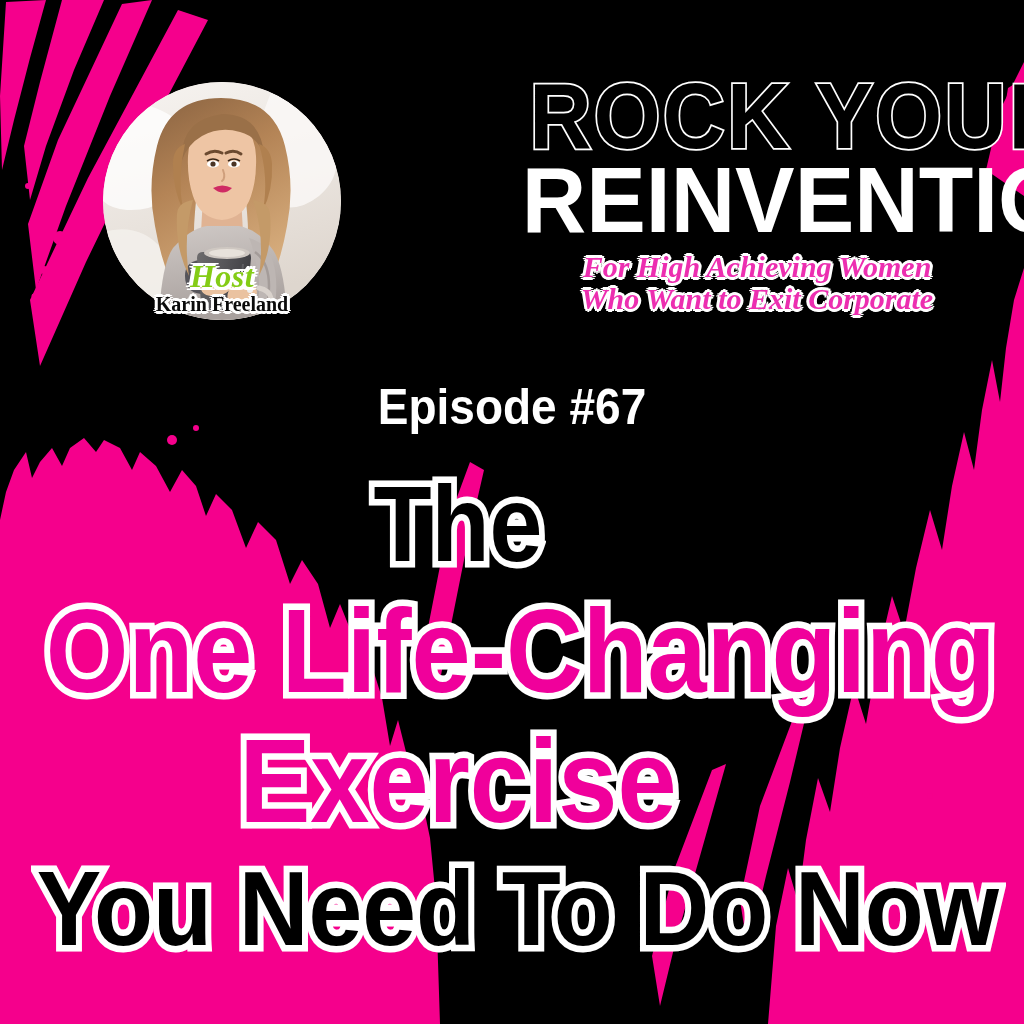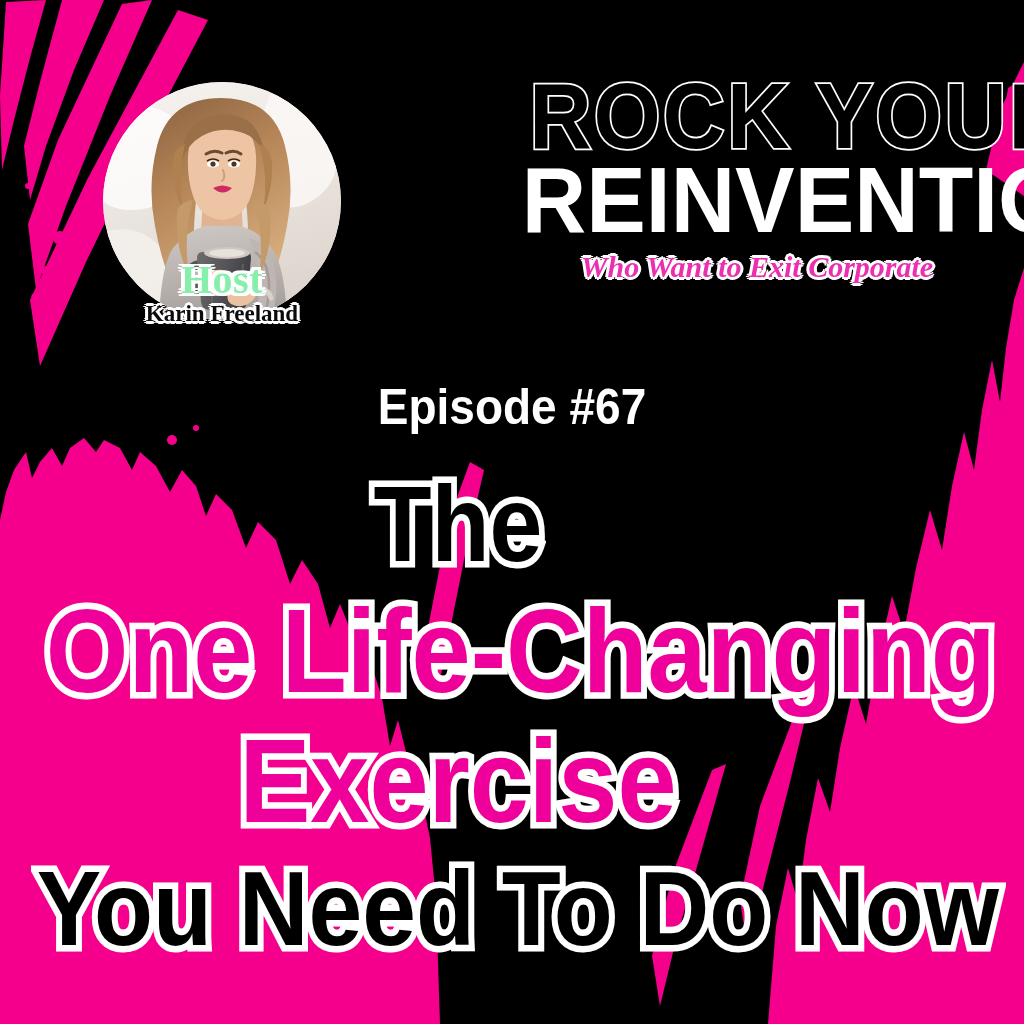--- a/index.html
+++ b/index.html
@@ -48,36 +48,37 @@
     position: absolute;
     left: 0;
     top: 178px;
     width: 238px;
     text-align: center;
     line-height: 1;
   }
   .host-word {
     font-family: "Liberation Serif", serif;
     font-weight: bold;
-    font-size: 40px;
-    color: #86efac;
+    font-size: 32px;
+    color: #84cc16;
     letter-spacing: 0.5px;
     -webkit-text-stroke: 0px;
     text-shadow:
       -3px -3px 0 #fff,  3px -3px 0 #fff,
       -3px  3px 0 #fff,  3px  3px 0 #fff,
       -3px  0   0 #fff,  3px  0   0 #fff,
        0   -3px 0 #fff,  0    3px 0 #fff,
       -4px  0   0 #fff,  4px  0   0 #fff;
     display: block;
+    font-style: italic;
   }
   .host-name {
     font-family: "Liberation Serif", serif;
     font-weight: bold;
-    font-size: 23px;
+    font-size: 20px;
     color: #0b0b0b;
     margin-top: 2px;
     display: block;
     text-shadow:
       -2px -2px 0 #fff,  2px -2px 0 #fff,
       -2px  2px 0 #fff,  2px  2px 0 #fff,
       -3px  0   0 #fff,  3px  0   0 #fff,
        0   -3px 0 #fff,  0    3px 0 #fff;
   }
 
@@ -342,20 +343,21 @@
     <div class="host-labels">
       <span class="host-word">Host</span>
       <span class="host-name">Karin Freeland</span>
     </div>
   </div>
 
   <div class="brand">
     <span class="brand-line1">ROCK YOUR</span>
     <span class="brand-line2">REINVENTION</span>
     <div class="brand-tag">
+      <span>For High Achieving Women</span>
       <span>Who Want to Exit Corporate</span>
     </div>
   </div>
 
   <div class="episode">Episode #67</div>
 
   <div class="title-block">
     <span class="tline tline-the">The</span>
     <span class="tline tline-pink tline-pink-1">One Life-Changing</span>
     <span class="tline tline-pink tline-pink-2">Exercise</span>

